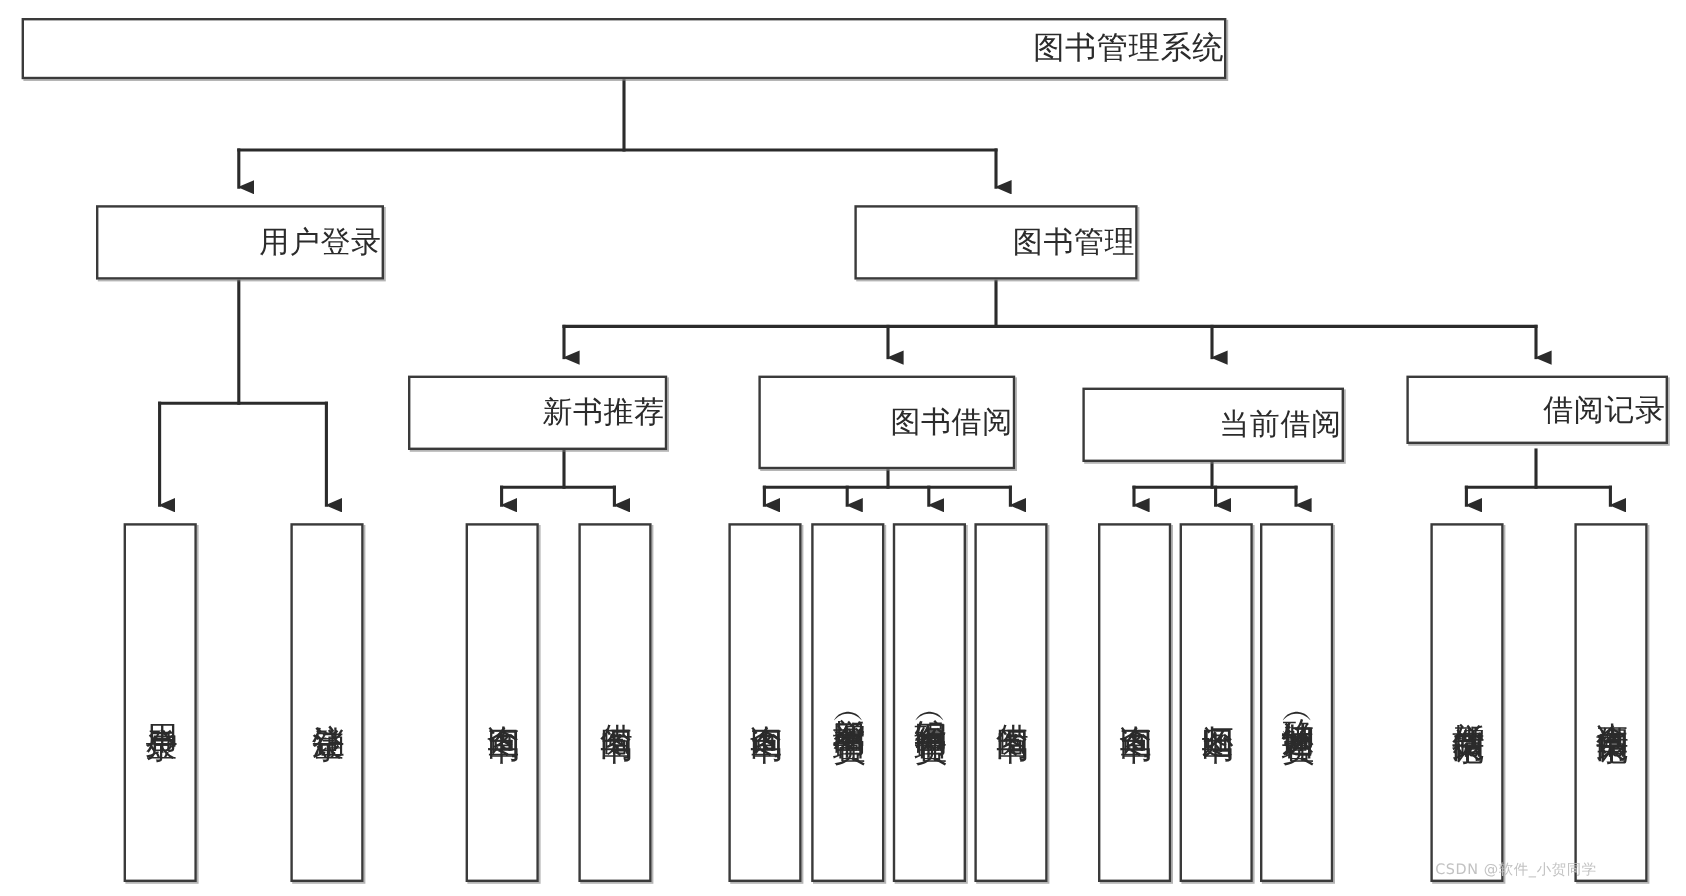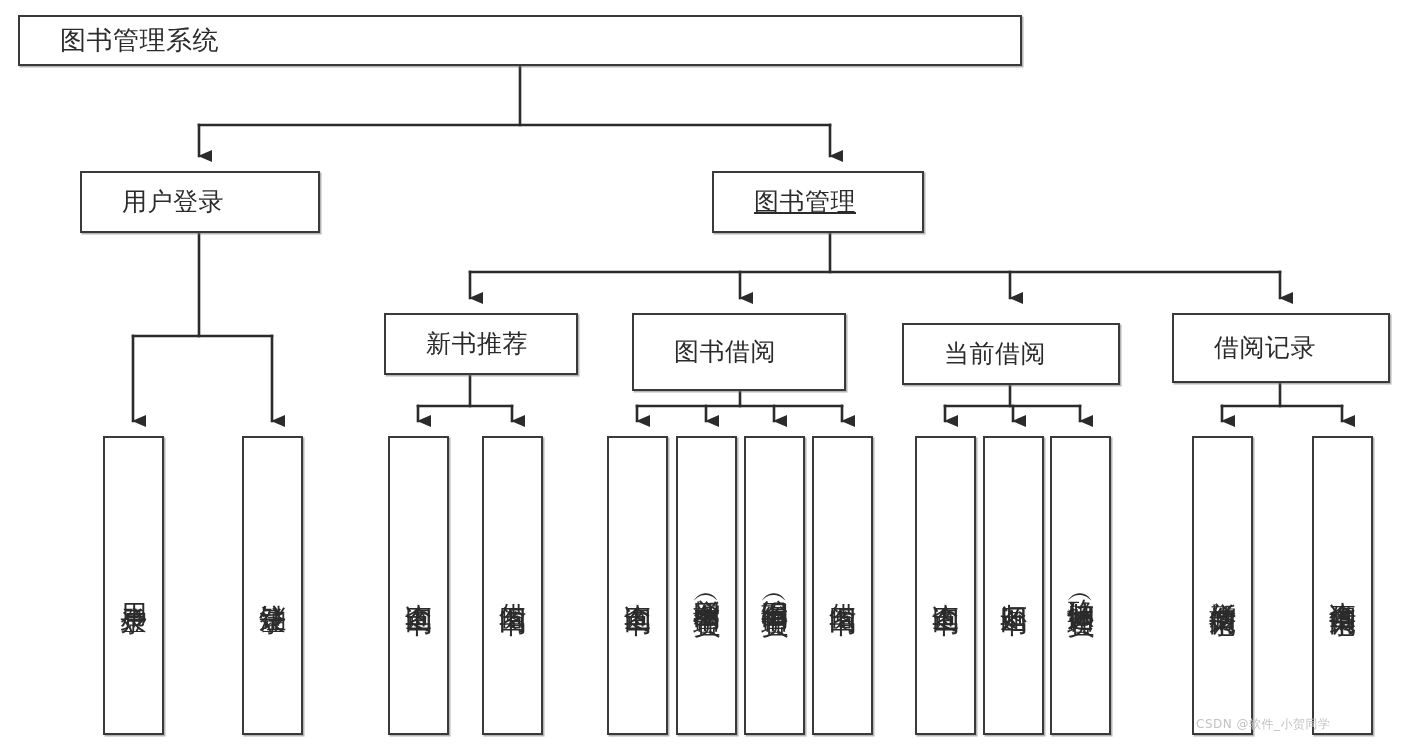--- a/index.html
+++ b/index.html
@@ -27,21 +27,21 @@
     pointer-events: none;
   }
   .node {
     position: absolute;
     box-sizing: border-box;
     background: #ffffff;
     border: 2px solid #3a3a3a;
     box-shadow: 1.5px 1.5px 0 rgba(120,120,120,0.55);
     display: flex;
     align-items: center;
-    justify-content: flex-start;
+    justify-content: flex-end;
     color: #2b2b2b;
     z-index: 2;
     padding-left: 40px;
   }
   .node .label {
     line-height: 1.18;
     letter-spacing: 0.5px;
     white-space: nowrap;
   }
   
@@ -136,34 +136,34 @@
     </g>
   </svg>
 
   <div class="node h root" style="left:18px; top:15px; width:1004px; height:51px;">
     <span class="label">图书管理系统</span>
   </div>
 
   <div class="node h" style="left:80px; top:171px; width:240px; height:62px;">
     <span class="label">用户登录</span>
   </div>
-  <div class="node h" style="left:712px; top:171px; width:212px; height:62px;text-decoration:underline;">
+  <div class="node h" style="left:712px; top:171px; width:236px; height:62px;">
     <span class="label">图书管理</span>
   </div>
 
-  <div class="node h" style="left:384px; top:313px; width:194px; height:62px;">
+  <div class="node h" style="left:340px; top:313px; width:216px; height:62px;">
     <span class="label">新书推荐</span>
   </div>
   <div class="node h" style="left:632px; top:313px; width:214px; height:78px;">
     <span class="label">图书借阅</span>
   </div>
   <div class="node h" style="left:902px; top:323px; width:218px; height:62px;">
     <span class="label">当前借阅</span>
   </div>
-  <div class="node h" style="left:1172px; top:313px; width:218px; height:70px;">
+  <div class="node h" style="left:1172px; top:313px; width:218px; height:57px;">
     <span class="label">借阅记录</span>
   </div>
 
   <div class="node v" style="left:103px; top:436px; width:61px; height:299px;">
     <span class="label">用户登录</span>
   </div>
   <div class="node v" style="left:242px; top:436px; width:61px; height:299px;">
     <span class="label">注销登录</span>
   </div>
 

